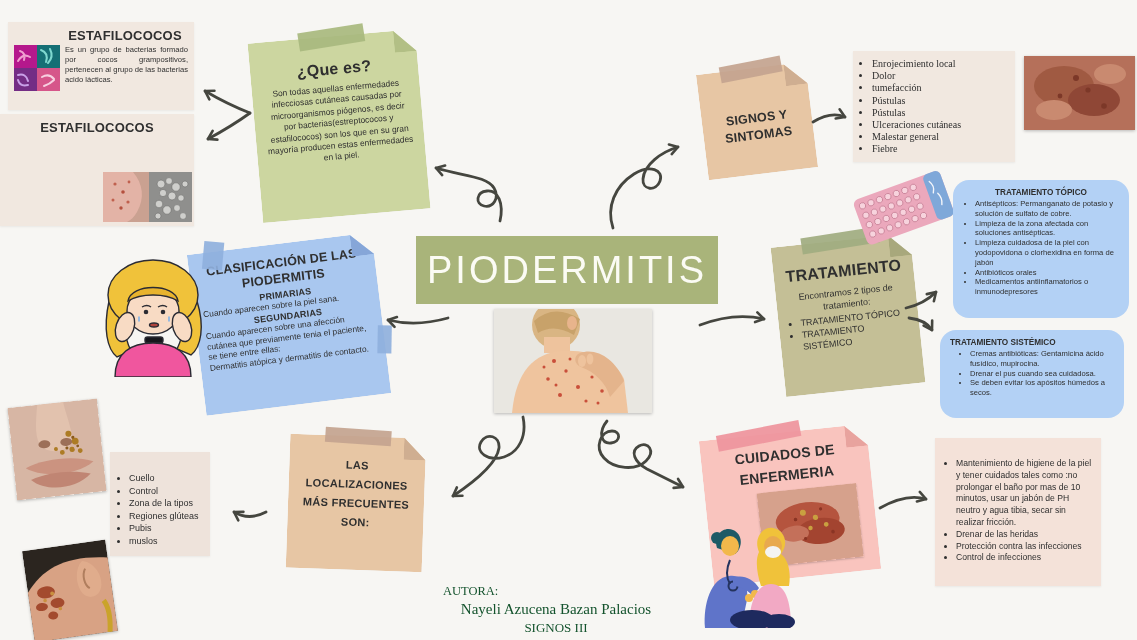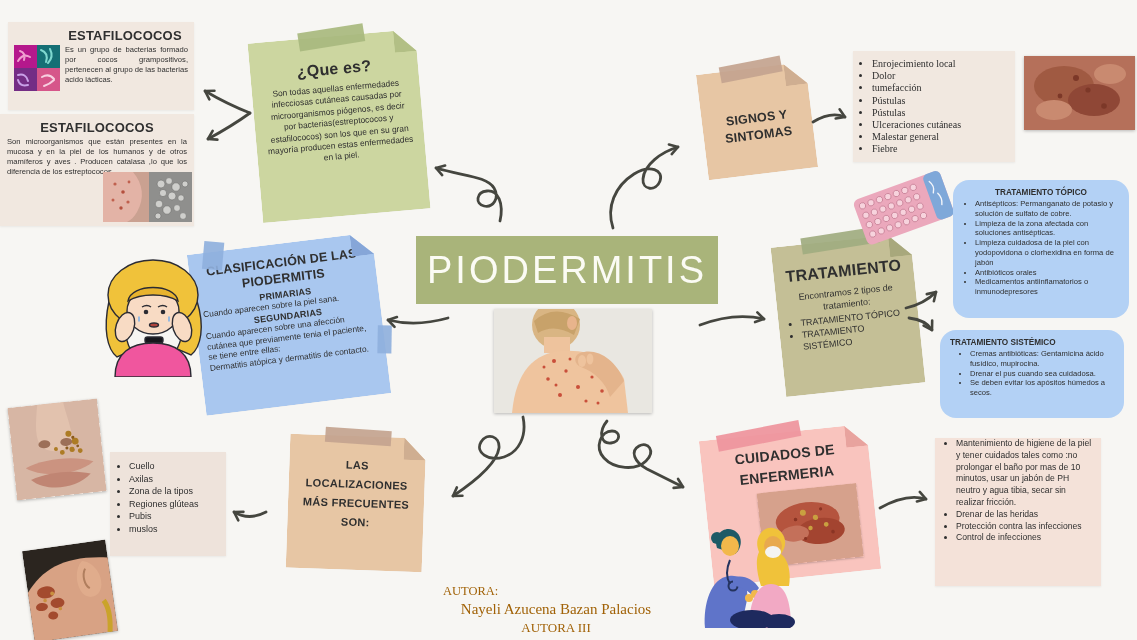--- a/index.html
+++ b/index.html
@@ -21,21 +21,21 @@
   .note-title{font-weight:bold;text-align:center;letter-spacing:.2px;}
   .note-body{text-align:center;}
   ul.plain{margin:0;padding-left:13px;}
   ul.plain li{margin:0;}
   .blue-box{position:absolute;background:#b3d1f5;border-radius:16px;padding:8px 10px;z-index:3;}
   .blue-box h4{margin:0 0 2px;font-size:8.2px;font-weight:bold;}
   .blue-box ul{margin:0;padding-left:12px;font-size:7.6px;line-height:9.8px;}
   .arrows{position:absolute;inset:0;z-index:6;pointer-events:none;}
   .photo{position:absolute;overflow:hidden;box-shadow:0 1px 3px rgba(0,0,0,.25);z-index:3;}
   .illus{position:absolute;z-index:7;}
-  .author{position:absolute;font-family:"Liberation Serif",serif;color:#a16207;z-index:3;}
+  .author{position:absolute;font-family:"Liberation Serif",serif;color:#14532d;z-index:3;}
   .author p{margin:0;}
 </style>
 </head>
 <body>
 
 <div class="canvas">
 
   <svg class="arrows" width="1137" height="640" viewBox="0 0 1137 640">
     <defs>
       <marker id="ah" markerUnits="userSpaceOnUse" markerWidth="16" markerHeight="16" refX="10" refY="7" orient="auto">
@@ -73,21 +73,20 @@
           <path d="M4,30 q8,-2 10,6 M14,40 q-8,2 -10,-5" stroke="#c9a0e8" stroke-width="2" fill="none" stroke-linecap="round"></path>
           <path d="M28,32 q7,-4 12,2 M30,41 q6,-2 10,-6" stroke="#f7d0e0" stroke-width="2" fill="none" stroke-linecap="round"></path>
         </svg>
       </div>
       <div class="body" style="flex:1;">Es un grupo de bacterias formado por cocos grampositivos, pertenecen al grupo de las bacterias acido lácticas.</div>
     </div>
   </div>
 
   <div class="panel" style="left:0px;top:114px;width:194px;height:112px;padding:4px 7px;box-sizing:border-box;">
     <h3>ESTAFILOCOCOS</h3>
-    <div class="body">Son microorganismos que están presentes en la mucosa y en la piel de los humanos y de otros mamíferos y aves . Producen catalasa ,lo que los diferencia de los estreptococos.</div>
     <div style="position:absolute;right:2px;bottom:0px;">
       <svg width="89" height="50" viewBox="0 0 89 50">
         <rect x="0" y="0" width="46" height="50" fill="#e3b3a6"></rect>
         <path d="M30,0 C40,12 42,26 34,40 C31,45 28,48 24,50 L46,50 L46,0 Z" fill="#caa191"></path>
         <circle cx="12" cy="12" r="1.6" fill="#c0604e"></circle>
           <circle cx="20" cy="20" r="1.8" fill="#b4503e"></circle>
         <circle cx="10" cy="28" r="1.5" fill="#c0604e"></circle>
           <circle cx="18" cy="36" r="1.7" fill="#b4503e"></circle>
         <circle cx="26" cy="10" r="1.4" fill="#c0604e"></circle>
           <circle cx="25" cy="30" r="1.6" fill="#c0604e"></circle>
@@ -336,24 +335,24 @@
       </g>
       <g fill="#c9903f">
           <circle cx="24" cy="46" r="2"></circle>
           <circle cx="16" cy="52" r="1.8"></circle>
           <circle cx="30" cy="62" r="1.8"></circle>
         </g>
       <path d="M74,60 Q80,70 76,92" stroke="#caa32b" stroke-width="5" fill="none"></path>
     </svg>
   </div>
 
-  <div class="panel" style="left:110px;top:452px;width:116px;height:104px;padding:8px 6px 6px;box-sizing:border-box;background:#eee3db;">
+  <div class="panel" style="left:110px;top:452px;width:100px;height:104px;padding:20px 6px 6px;box-sizing:border-box;background:#eee3db;">
     <ul class="plain" style="font-size:9px;line-height:12.6px;">
         <li>Cuello</li>
-        <li>Axilas</li>
+        <li>Control</li>
         <li>Zona de la tipos</li>
         <li>Regiones glúteas</li>
         <li>Pubis</li>
         <li>muslos</li>
       </ul>
   </div>
 
   <div class="note-wrap" style="left:288px;top:436px;width:136px;height:134px;transform:rotate(2deg);">
     <div class="paper cut" style="background:#e7c6a4;"></div>
     <div class="fold" style="background:#cfae91;"></div>
@@ -405,28 +404,28 @@
         <circle cx="52" cy="90" r="4" fill="#f2b84b"></circle>
       <path d="M62,44 C56,30 66,18 76,20 C88,22 92,36 84,46 C92,52 94,66 92,78 L64,78 C60,66 58,52 62,44 Z" fill="#f0c23a"></path>
       <ellipse cx="76" cy="38" rx="9" ry="10" fill="#e8a94e"></ellipse>
       <ellipse cx="76" cy="44" rx="8" ry="6" fill="#f4f4f2"></ellipse>
       <path d="M52,120 C52,94 60,76 74,76 C88,76 94,92 94,120 Z" fill="#f2a9c4"></path>
       <ellipse cx="55" cy="112" rx="22" ry="10" fill="#1e2a5e"></ellipse>
       <ellipse cx="82" cy="114" rx="16" ry="8" fill="#1e2a5e"></ellipse>
     </svg>
   </div>
 
-  <div class="panel panel-peach" style="left:935px;top:438px;width:166px;height:148px;padding:0 8px 6px;box-sizing:border-box;background:#f4e2d9;">
+  <div class="panel panel-peach" style="left:935px;top:438px;width:166px;height:148px;padding:20px 8px 6px;box-sizing:border-box;background:#f4e2d9;">
     <ul class="plain" style="font-size:8.6px;line-height:11.8px;">
         <li>Mantenimiento de higiene de la piel y tener cuidados tales como :no prolongar el baño por mas de 10 minutos, usar un jabón de PH neutro y agua tibia, secar sin realizar fricción.</li>
         <li>Drenar de las heridas</li>
         <li>Protección contra las infecciones</li>
         <li>Control de infecciones</li>
       </ul>
   </div>
 
   <div class="author" style="left:443px;top:584px;width:226px;">
     <p style="font-size:12.5px;">AUTORA:</p>
     <p style="font-size:15px;text-align:center;margin-top:2px;">Nayeli Azucena Bazan Palacios</p>
-    <p style="font-size:13px;text-align:center;margin-top:2px;">AUTORA III</p>
+    <p style="font-size:13px;text-align:center;margin-top:2px;">SIGNOS III</p>
   </div>
 
 </div>
 
 </body></html>

